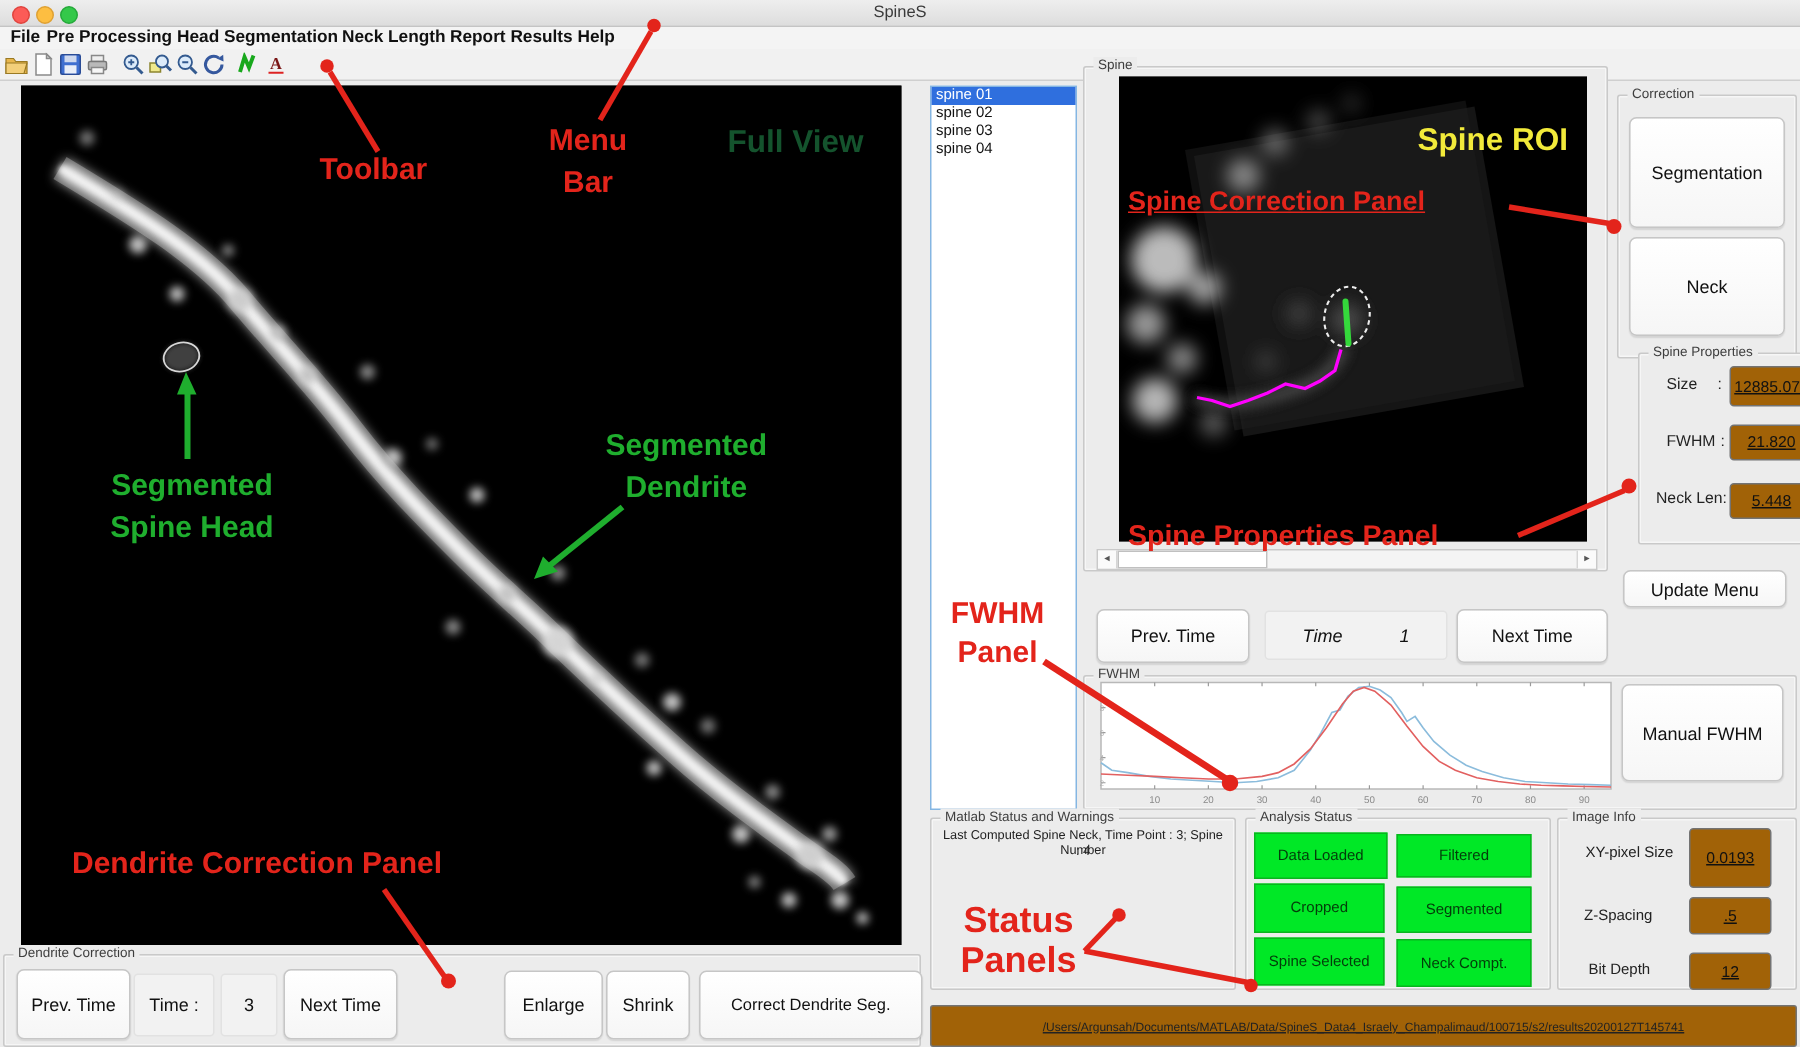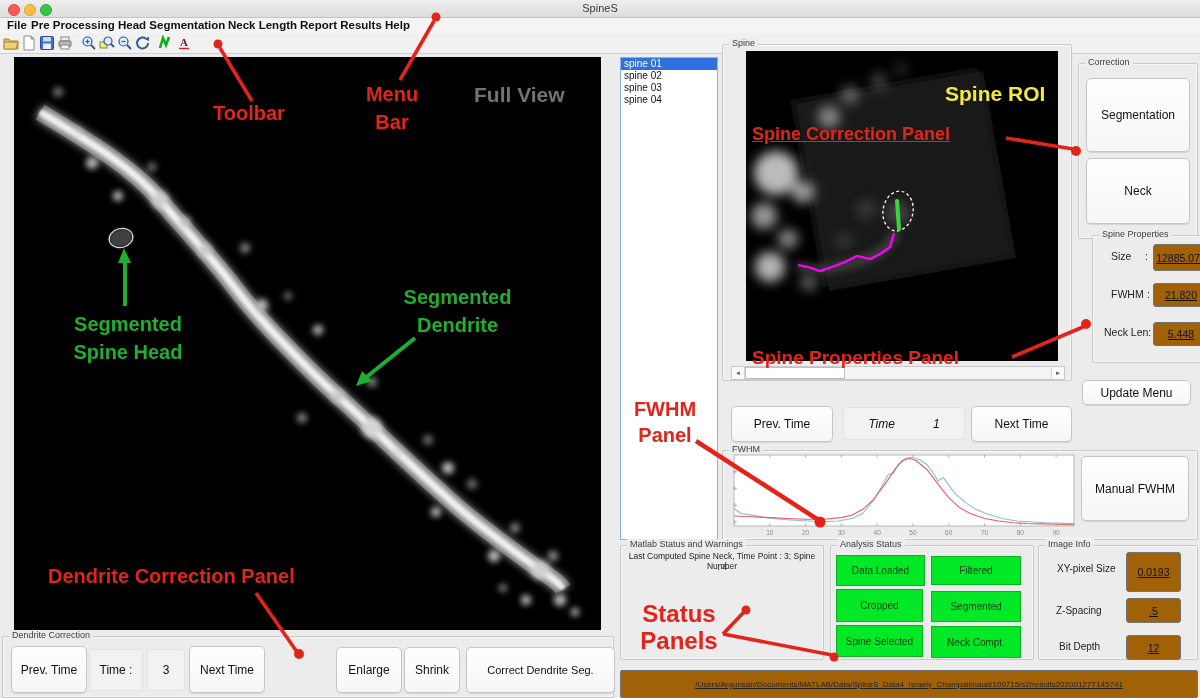--- a/index.html
+++ b/index.html
@@ -344,21 +344,21 @@
     <div class="btn" style="left:463px;top:10px;width:147px;height:44px;font-size:11px;">Correct Dendrite Seg.</div>
   </div>
 
   <div class="field" id="statusbar-path" style="left:620px;top:670px;width:576px;height:26px;border-radius:2px;">/Users/Argunsah/Documents/MATLAB/Data/SpineS_Data4_Israely_Champalimaud/100715/s2/results20200127T145741</div>
 
   <div class="ann" style="left:213px;top:102px;font-size:20px;color:#e3241b;">Toolbar</div>
   <div class="ann" style="left:350px;top:80px;width:84px;font-size:20px;color:#e3241b;line-height:28px;">
     <div>Menu</div>
     <div>Bar</div>
   </div>
-  <div class="ann" style="left:474px;top:83px;font-size:21px;color:#737373;">Full View</div>
+  <div class="ann" style="left:485px;top:83px;font-size:21px;color:#14532d;">Full View</div>
   <div class="ann" style="left:58px;top:310px;width:140px;font-size:20px;color:#1fae2e;line-height:28px;">
     <div>Segmented</div>
     <div>Spine Head</div>
   </div>
   <div class="ann" style="left:395px;top:283px;width:125px;font-size:20px;color:#1fae2e;line-height:28px;">
     <div>Segmented</div>
     <div>Dendrite</div>
   </div>
   <div class="ann" style="left:48px;top:565px;font-size:20px;color:#e3241b;">Dendrite Correction Panel</div>
   <div class="ann" style="left:625px;top:396px;width:80px;font-size:20px;color:#e3241b;line-height:26px;">

